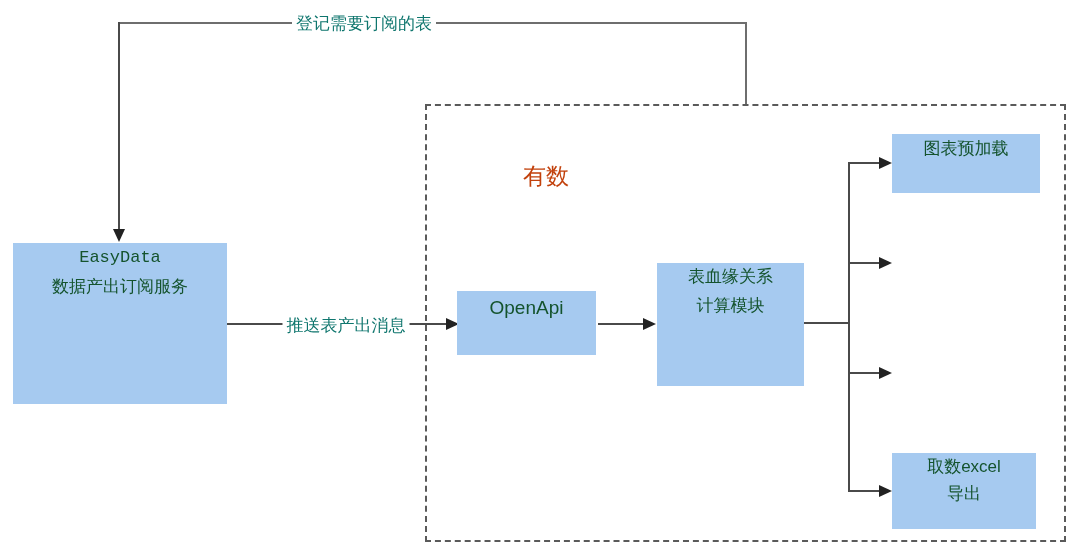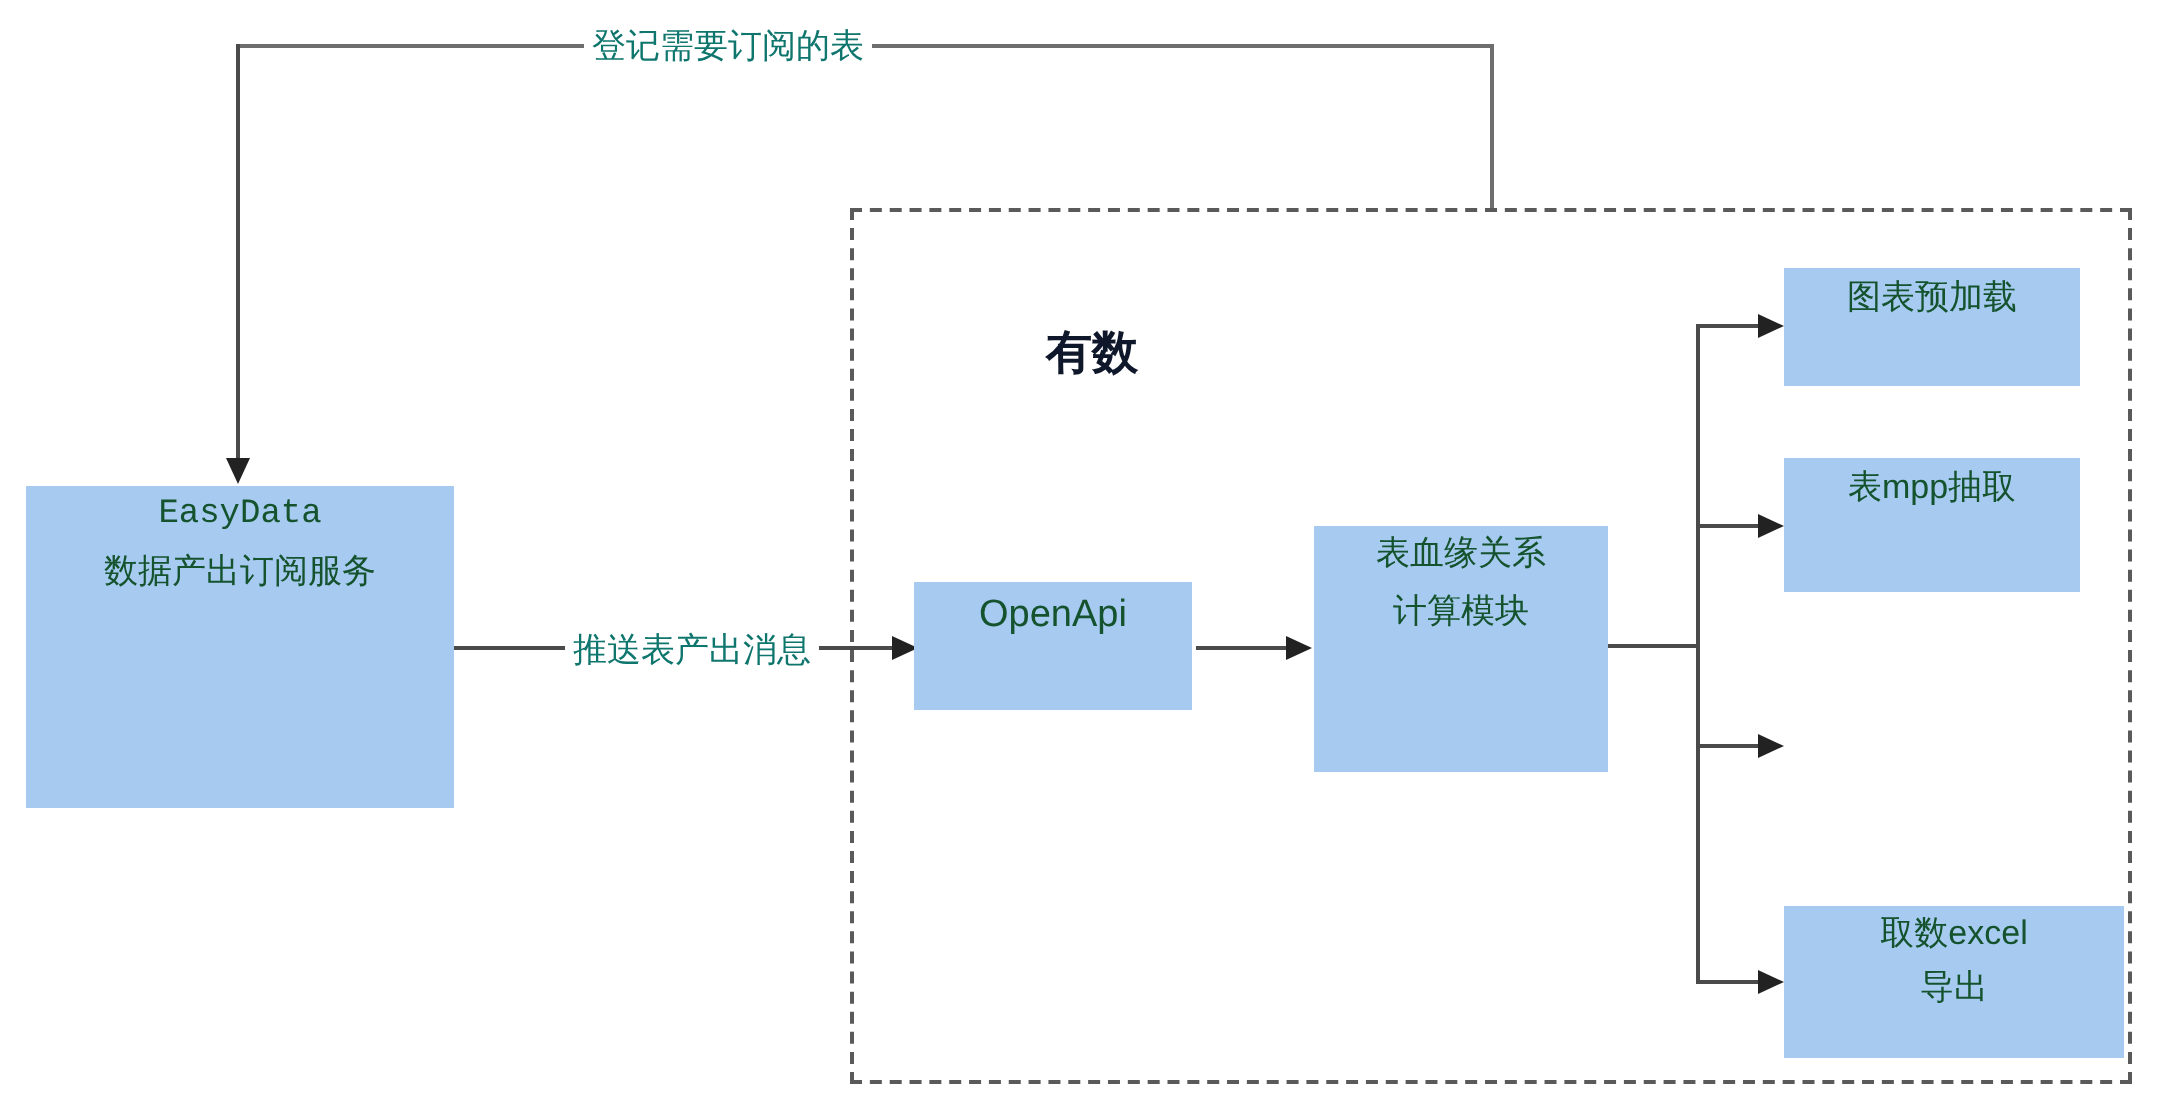--- a/index.html
+++ b/index.html
@@ -28,21 +28,21 @@
   
   .line-label{
     position:absolute;background:#ffffff;padding:0 4px;font-size:17px;color:#0f766e;
     white-space:nowrap;transform:translate(-50%,-50%);
   }
   
   .dashed-box{
     position:absolute;border:2px dashed #5a5a5a;background:transparent;box-sizing:border-box;
   }
   .container-title{
-    position:absolute;font-size:23px;font-weight:700;color:#0f172a;white-space:nowrap;
+    position:absolute;font-size:23px;font-weight:400;color:#c2410c;white-space:nowrap;
   }
 </style>
 </head>
 <body>
 
 <div class="canvas">
 
   <div class="vline thin" style="left:745px;top:22px;height:82px;"></div>
   <div class="hline thin" style="left:118px;top:22px;width:629px;"></div>
   <div class="vline" style="left:118px;top:22px;height:211px;"></div>
@@ -85,23 +85,20 @@
   <div class="hline" style="left:848px;top:372px;width:32px;"></div>
   <div class="ah right" style="left:879px;top:367px;"></div>
 
   <div class="hline" style="left:848px;top:490px;width:32px;"></div>
   <div class="ah right" style="left:879px;top:485px;"></div>
 
   <div class="node" style="left:892px;top:134px;width:148px;height:59px;">
     <span class="ln">图表预加载</span>
   </div>
 
-  <div class="node" style="left:892px;top:229px;width:148px;height:67px;">
-    <span class="ln">表mpp抽取</span>
-  </div>
 
 
-  <div class="node" style="left:892px;top:453px;width:170px;height:76px;line-height:1.6;">
+  <div class="node" style="left:892px;top:453px;width:144px;height:76px;line-height:1.6;">
     <span class="ln">取数excel</span>
     <span class="ln">导出</span>
   </div>
 
 </div>
 
 </body></html>

